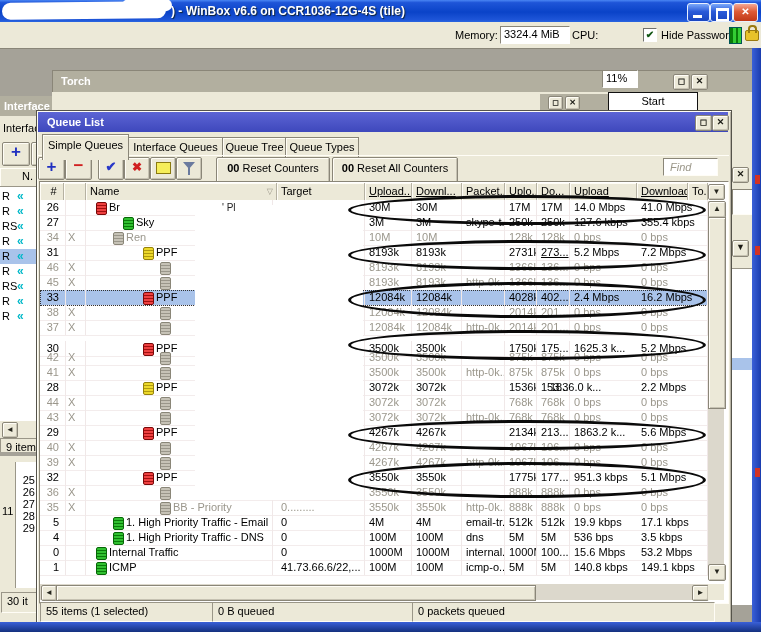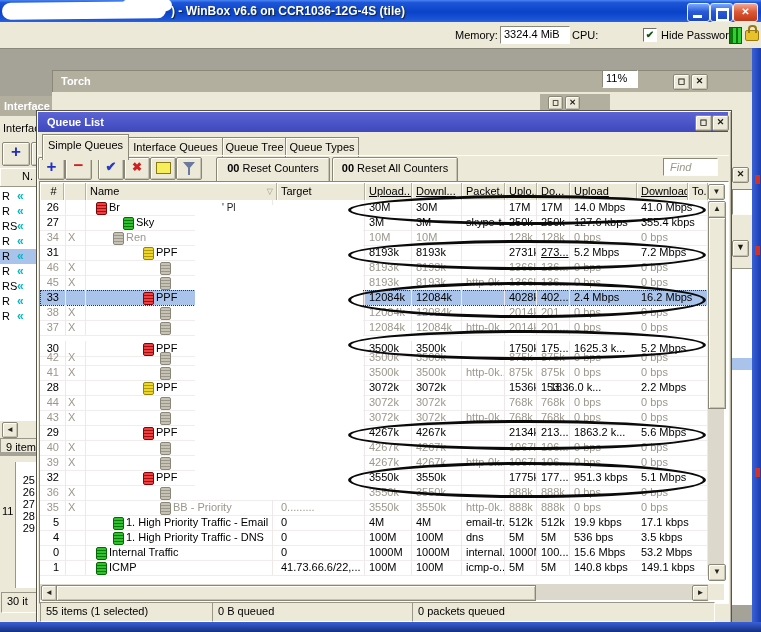--- a/index.html
+++ b/index.html
@@ -179,20 +179,21 @@
   <div class="abs graytitle torchtitle">
     <span>Torch</span>
     <span class="smbtn btn3d" style="right:64px;top:3px;">◻</span>
     <span class="smbtn btn3d" style="right:46px;top:3px;">✕</span>
   </div>
   <div class="abs torchbody"></div>
   <div class="abs graytitle" style="left:540px;top:94px;width:70px;height:16px;">
     <span class="smbtn btn3d" style="left:8px;top:2px;width:13px;height:12px;line-height:11px;font-size:8px;">◻</span>
     <span class="smbtn btn3d" style="left:25px;top:2px;width:13px;height:12px;line-height:11px;font-size:8px;">✕</span>
   </div>
+  <div class="abs" style="left:608px;top:92px;width:88px;height:18px;background:#fff;border:1px solid #111;text-align:center;padding-top:2px;">Start</div>
 
   <div class="abs rightstrip">
     <div class="whitecol"></div>
     <span class="smbtn btn3d" style="left:2px;top:75px;">✕</span>
     <div class="abs sunk" style="left:2px;top:97px;width:19px;height:24px;"></div>
     <span class="smbtn btn3d arrowbtn" style="left:2px;top:148px;height:15px;">▼</span>
     <div class="bluerow"></div>
   </div>
 
   <div class="abs qlwin"></div>

